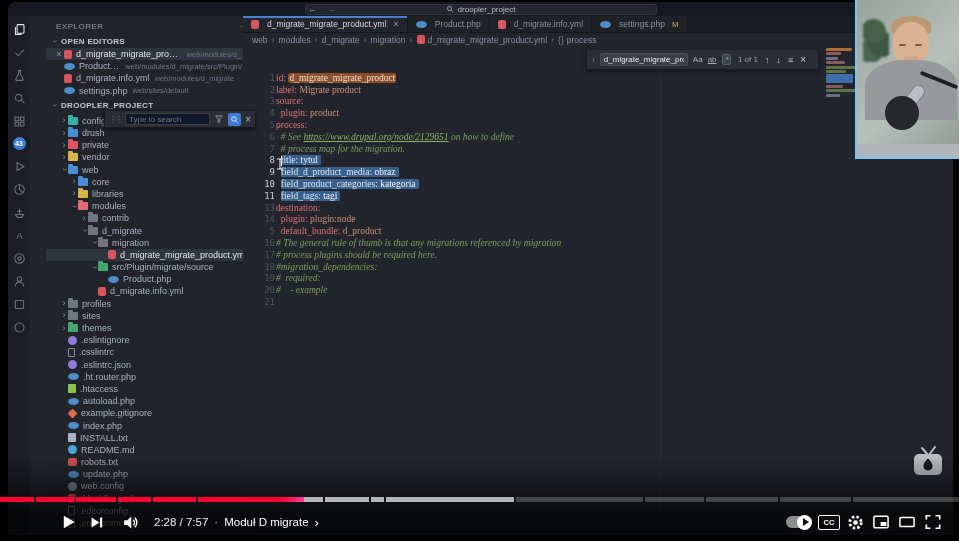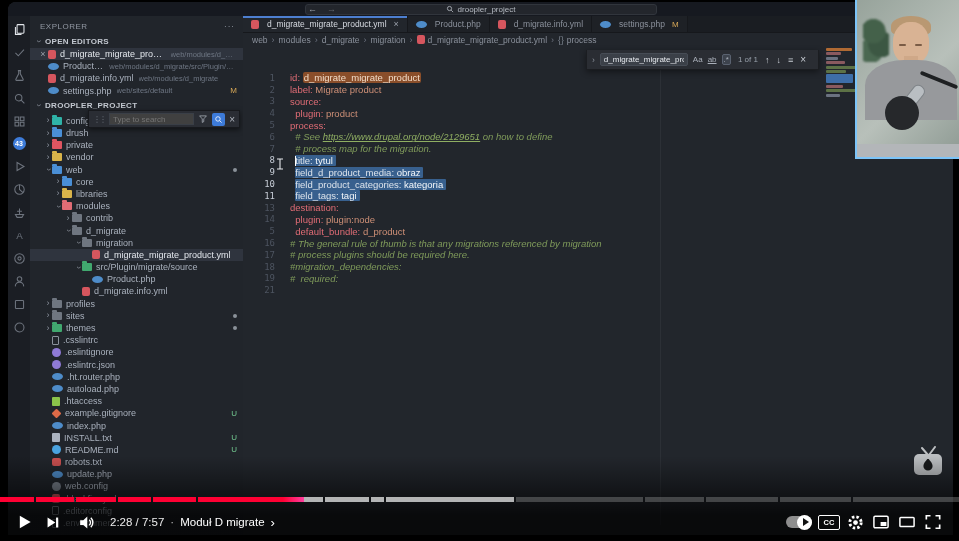--- a/index.html
+++ b/index.html
@@ -20,21 +20,21 @@
              color:#b7bcc4; font-size:8px; }
 
   .activitybar { position:absolute; left:0; top:14px; width:22px; height:519px; background:#1b1e24;
                  display:flex; flex-direction:column; align-items:center; padding-top:6px; gap:9px; }
   .ab-ic { width:14px; height:14px; color:#6d737d; display:flex; align-items:center; justify-content:center; }
   .ab-ic svg { width:13px; height:13px; stroke:currentColor; fill:none; stroke-width:1.3; }
   .ab-ic.active { color:#e4e7ec; }
   .ab-badge { min-width:13px; height:13px; border-radius:7px; background:#3d7bd9; color:#fff;
               font-size:7px; font-weight:bold; display:flex; align-items:center; justify-content:center; }
 
-  .sidebar { position:absolute; left:22px; top:14px; width:213px; height:519px; background:#21252b;
+  .sidebar { position:absolute; left:38px; top:14px; width:213px; height:519px; background:#21252b;
              overflow:hidden; font-size:9px; }
   .exp-head { height:18px; padding:6px 8px 0 10px; display:flex; justify-content:space-between;
               color:#9298a3; font-size:8px; letter-spacing:.5px; }
   .dots { color:#9298a3; letter-spacing:1px; }
   .sec-head { height:14px; display:flex; align-items:center; gap:3px; padding-left:4px;
               color:#c3c8d0; font-weight:bold; font-size:8px; letter-spacing:.3px; }
   .tw { display:inline-block; color:#8b919c; font-weight:normal; font-size:9px; line-height:1;
         transform:rotate(90deg); width:8px; text-align:center; flex:none; }
   .tw.col { transform:rotate(0deg); }
   .row { height:12.2px; display:flex; align-items:center; padding-right:6px; color:#a9b1bd; white-space:nowrap; overflow:hidden; }
@@ -58,21 +58,21 @@
   .ic-htaccess { width:8px; height:9px; background:#8bc34a; border-radius:1px; }
   .ic-robot { width:9px; height:8px; background:#c94f4f; border-radius:2px; }
   .ic-gearfile { width:9px; height:9px; background:#7d8590; border-radius:50%; }
   .fo { width:10px; height:8px; border-radius:1px; position:relative; flex:none; margin-right:4px; }
   .fo::before { content:""; position:absolute; top:-2px; left:0; width:5px; height:2px;
                 border-radius:1px 1px 0 0; background:inherit; }
 
   .tree-find { position:absolute; top:94px; right:3px; width:152px; height:18px; background:#2a2d34;
                border:1px solid #17191d; box-shadow:0 2px 5px rgba(0,0,0,.5); display:flex;
                align-items:center; gap:4px; padding:0 4px; z-index:5; }
-  .tree-find input { flex:1; min-width:0; height:12px; background:#404040; border:1px solid #3a3f47;
+  .tree-find input { flex:1; min-width:0; height:12px; background:#0f172a; border:1px solid #3a3f47;
                color:#9aa0aa; font-size:8px; padding:0 3px; }
   .tf-grip { color:#6d737d; font-size:8px; letter-spacing:-2px; }
   .tf-btn { color:#aeb4bd; display:flex; align-items:center; }
   .tf-btn svg { width:10px; height:10px; stroke:currentColor; fill:none; stroke-width:1.2; }
   .tf-search { width:13px; height:13px; background:#3d7bd9; border-radius:2px; display:flex;
                align-items:center; justify-content:center; }
   .tf-search svg { width:9px; height:9px; stroke:#fff; fill:none; stroke-width:1.4; }
   .tf-close { color:#aeb4bd; font-size:10px; }
 
   
@@ -100,21 +100,21 @@
   .fw-t.boxed { border:1px solid #5a6270; background:#3d434d; border-radius:2px; padding:0 1px; }
   .fw-m { color:#98a0ab; font-size:8px; margin-left:2px; }
   .fw-a { color:#c8cdd4; font-size:9px; margin-left:2px; }
   .fw-x { color:#c8cdd4; font-size:10px; margin-left:2px; }
 
   .code { position:absolute; left:0; top:56px; right:0; }
   .cline { height:11.8px; display:flex; align-items:center; }
   .ln { width:32px; text-align:right; color:#4d5460; font-size:9px; flex:none;
         font-family:"DejaVu Sans Mono", monospace; }
   .ln.br { color:#c6ccd6; }
-  .lc { margin-left:15px; white-space:pre; font-family:Liberation Sans, sans-serif; font-size:9.5px; }
+  .lc { margin-left:1px; white-space:pre; font-family:Liberation Serif, serif; font-size:9.5px; }
   .t-k { color:#e06c75; } .t-v { color:#cf9077; } .t-p { color:#abb2bf; }
   .t-c { color:#7f9a5a; font-style:italic; }
   .t-l { color:#8fae62; font-style:italic; text-decoration:underline; }
   .t-h { background:#8a4e2a; color:#f2ddc9; border-radius:2px; padding:0 1px; }
   .selwrap { background:rgba(62,111,168,.8); border-radius:1px; padding-right:3px; }
   .selwrap .t-k { color:#dce3eb; } .selwrap .t-v { color:#f4f7fa; }
   .caret { display:inline-block; width:0; border-left:1px solid #fff; height:10px;
            vertical-align:middle; margin-right:-1px; }
   .ibeam { position:absolute; left:33px; top:140px; }
 
@@ -147,21 +147,21 @@
             transform:rotate(22deg); border-radius:2px; }
   .wc-desk { position:absolute; left:0; bottom:0; width:100%; height:13px; background:#b3b6b9; }
 
   
   .grad { position:absolute; left:0; bottom:0; width:100%; height:85px; pointer-events:none;
           background:linear-gradient(180deg, rgba(0,0,0,0) 0%, rgba(0,0,0,.75) 70%); }
   .progress { position:absolute; left:0; top:497px; width:100%; height:5px; display:flex; gap:2px; }
   .chap { position:relative; height:100%; overflow:hidden; }
   .chap .buf, .chap .ply { position:absolute; left:0; top:0; height:100%; }
   .controls { position:absolute; left:0; top:505px; width:100%; height:34px; display:flex;
-              align-items:center; color:#fff; }
+              align-items:center; color:#fff;padding-left:44px; }
   .pc-btn { display:flex; align-items:center; justify-content:center; }
   .time { font-size:11.5px; color:#eee; display:flex; gap:6px; align-items:center; margin-left:14px; }
   .time .chapname { color:#fff; }
   .time .chev { font-size:13px; color:#fff; }
   .rt { margin-left:auto; display:flex; align-items:center; gap:6px; margin-right:16px; }
   .ap { width:26px; height:12px; background:#8e8e8e; border-radius:7px; position:relative; }
   .ap-knob { position:absolute; right:0; top:-1.5px; width:15px; height:15px; border-radius:50%;
              background:#fff; display:flex; align-items:center; justify-content:center; }
   .ap-knob::before { content:""; border-left:6px solid #111; border-top:4px solid transparent;
              border-bottom:4px solid transparent; margin-left:2px; }
@@ -395,47 +395,47 @@
             <span class="mk dot"></span>
           </div>
           <div class="row" style="padding-left: 14px;">
             <span class="tw col">›</span>
             <span class="fo" style="background: rgb(65, 168, 111);"></span>
             <span class="nm">themes</span>
             <span class="mk dot"></span>
           </div>
           <div class="row" style="padding-left: 14px;">
             <span style="width: 8px; flex: 0 0 auto;"></span>
+            <span class="ic ic-eslint"></span>
+            <span class="nm">.eslintignore</span>
+          </div>
+          <div class="row" style="padding-left: 14px;">
+            <span style="width: 8px; flex: 0 0 auto;"></span>
             <span class="ic ic-file"></span>
             <span class="nm">.csslintrc</span>
           </div>
           <div class="row" style="padding-left: 14px;">
             <span style="width: 8px; flex: 0 0 auto;"></span>
             <span class="ic ic-eslint"></span>
-            <span class="nm">.eslintignore</span>
-          </div>
-          <div class="row" style="padding-left: 14px;">
-            <span style="width: 8px; flex: 0 0 auto;"></span>
-            <span class="ic ic-eslint"></span>
             <span class="nm">.eslintrc.json</span>
           </div>
           <div class="row" style="padding-left: 14px;">
             <span style="width: 8px; flex: 0 0 auto;"></span>
             <span class="ic ic-php"></span>
             <span class="nm">.ht.router.php</span>
-          </div>
-          <div class="row" style="padding-left: 14px;">
-            <span style="width: 8px; flex: 0 0 auto;"></span>
-            <span class="ic ic-php"></span>
-            <span class="nm">autoload.php</span>
           </div>
           <div class="row" style="padding-left: 14px;">
             <span style="width: 8px; flex: 0 0 auto;"></span>
             <span class="ic ic-htaccess"></span>
             <span class="nm">.htaccess</span>
+          </div>
+          <div class="row" style="padding-left: 14px;">
+            <span style="width: 8px; flex: 0 0 auto;"></span>
+            <span class="ic ic-php"></span>
+            <span class="nm">autoload.php</span>
           </div>
           <div class="row" style="padding-left: 14px;">
             <span style="width: 8px; flex: 0 0 auto;"></span>
             <span class="ic ic-git"></span>
             <span class="nm">example.gitignore</span>
             <span class="mk u">U</span>
           </div>
           <div class="row" style="padding-left: 14px;">
             <span style="width: 8px; flex: 0 0 auto;"></span>
             <span class="ic ic-php"></span>
@@ -644,20 +644,24 @@
             <span class="ln">17</span>
             <span class="lc"><span class="t-c"># process plugins should be required here.</span></span>
           </div>
           <div class="cline">
             <span class="ln">18</span>
             <span class="lc"><span class="t-c">#migration_dependencies:</span></span>
           </div>
           <div class="cline">
             <span class="ln">19</span>
             <span class="lc"><span class="t-c">#  required:</span></span>
+          </div>
+          <div class="cline">
+            <span class="ln">20</span>
+            <span class="lc"><span class="t-c">#    - example</span></span>
           </div>
           <div class="cline">
             <span class="ln">21</span>
             <span class="lc"></span>
           </div>
         </div>
       <div class="ibeam">
         <svg width="8" height="12" viewBox="0 0 8 12">
             <path d="M1 1h6M1 11h6M4 1v10" stroke="#e8eaed" stroke-width="1.1" fill="none"></path>
           </svg>

